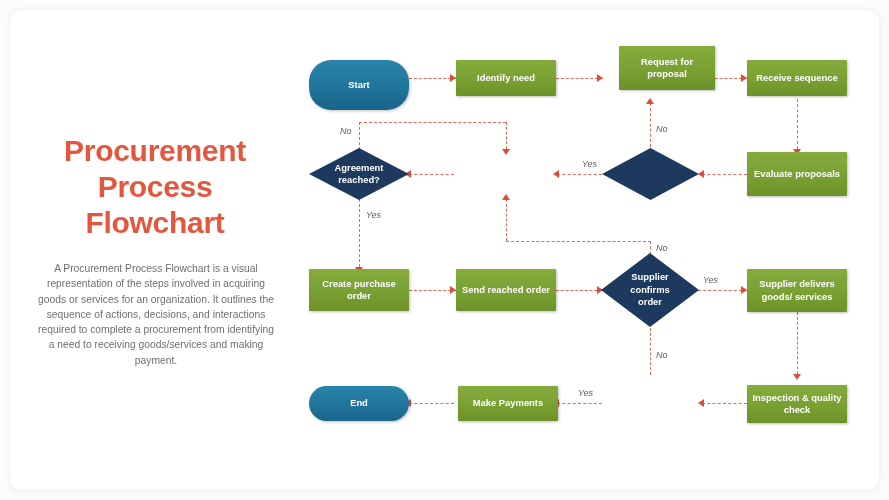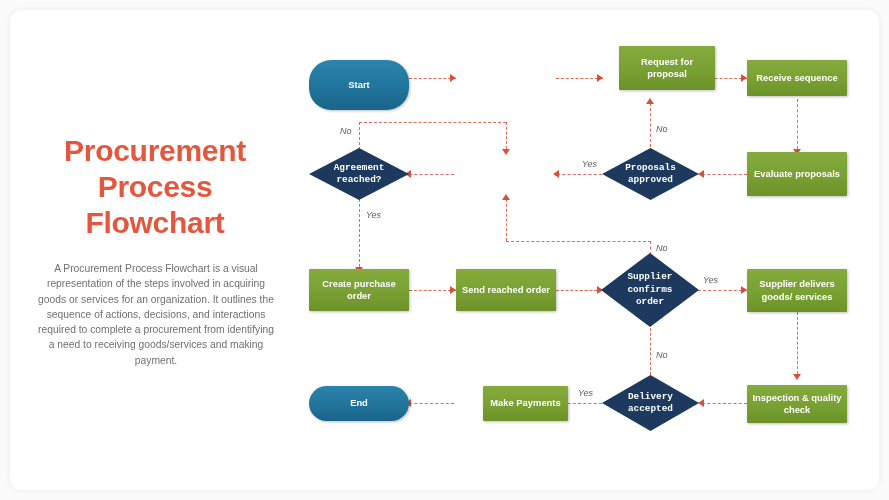--- a/index.html
+++ b/index.html
@@ -52,21 +52,21 @@
     background:linear-gradient(180deg,#84ab3c 0%,#79a032 55%,#6d9229 100%);
     box-shadow:1px 1px 3px rgba(0,0,0,0.26);
     border-radius:1px;
   }
   .term{
     background:linear-gradient(180deg,#2a84ab 0%,#21749b 55%,#1a648a 100%);
     border-radius:22px;
     box-shadow:1px 1px 3px rgba(0,0,0,0.26);
   }
   .dec{
-    background:transparent;box-shadow:none;font-family:Liberation Mono, monospace;
+    background:transparent;box-shadow:none;
   }
   .dlabel{position:relative;z-index:2;}
 
   
   .dsvg{position:absolute;left:-1px;top:-1px;z-index:0;}
 
   
   .conn{position:absolute;z-index:1;}
   .h{
     height:0;border-top:1px dashed #de6b57;
@@ -166,20 +166,23 @@
  <div class="arrow al" style="left:553px;top:399px;"></div>
  <div class="elabel" style="left:578px;top:388px;">Yes</div>
 
  <div class="conn h" style="left:409px;top:403px;width:45px;"></div>
  <div class="arrow al" style="left:405px;top:399px;"></div>
 
  <div class="node term" style="left:309px;top:60px;width:100px;height:50px;">
    <span class="dlabel">Start</span>
  </div>
 
+ <div class="node proc" style="left:456px;top:60px;width:100px;height:36px;">
+   <span class="dlabel">Identify need</span>
+ </div>
 
  <div class="node proc" style="left:603px;top:46px;width:96px;height:44px;margin-left:16px;">
    <span class="dlabel">Request for proposal</span>
  </div>
 
  <div class="node proc" style="left:747px;top:60px;width:100px;height:36px;">
    <span class="dlabel">Receive sequence</span>
  </div>
 
  <div class="node dec" style="left:309px;top:148px;width:100px;height:52px;">
@@ -187,21 +190,20 @@
      <polygon points="51,1 101,27 51,53 1,27" fill="#1d3a5e"></polygon>
    </svg>
    <span class="dlabel">Agreement reached?</span>
  </div>
 
 
  <div class="node dec" style="left:602px;top:148px;width:97px;height:52px;">
    <svg class="dsvg" width="99" height="54" viewBox="0 0 99 54">
      <polygon points="49.5,1 98,27 49.5,53 1,27" fill="#1d3a5e"></polygon>
    </svg>
-   <span class="dlabel">Proposals approved</span>
  </div>
 
  <div class="node proc" style="left:747px;top:152px;width:100px;height:44px;">
    <span class="dlabel">Evaluate proposals</span>
  </div>
 
  <div class="node proc" style="left:309px;top:269px;width:100px;height:42px;">
    <span class="dlabel">Create purchase order</span>
  </div>
 
@@ -217,28 +219,22 @@
  </div>
 
  <div class="node proc" style="left:747px;top:269px;width:100px;height:43px;">
    <span class="dlabel">Supplier delivers goods/ services</span>
  </div>
 
  <div class="node term" style="left:309px;top:386px;width:100px;height:35px;">
    <span class="dlabel">End</span>
  </div>
 
- <div class="node proc" style="left:483px;top:386px;width:85px;height:35px;">
+ <div class="node proc" style="left:458px;top:386px;width:100px;height:35px;">
    <span class="dlabel">Make Payments</span>
  </div>
 
- <div class="node dec" style="left:602px;top:375px;width:97px;height:56px;">
-   <svg class="dsvg" width="99" height="58" viewBox="0 0 99 58">
-     <polygon points="49.5,1 98,29 49.5,57 1,29" fill="#1d3a5e"></polygon>
-   </svg>
-   <span class="dlabel">Delivery accepted</span>
- </div>
 
  <div class="node proc" style="left:747px;top:385px;width:100px;height:38px;">
    <span class="dlabel">Inspection &amp; quality check</span>
  </div>
 
 </div>
 
 </body></html>

